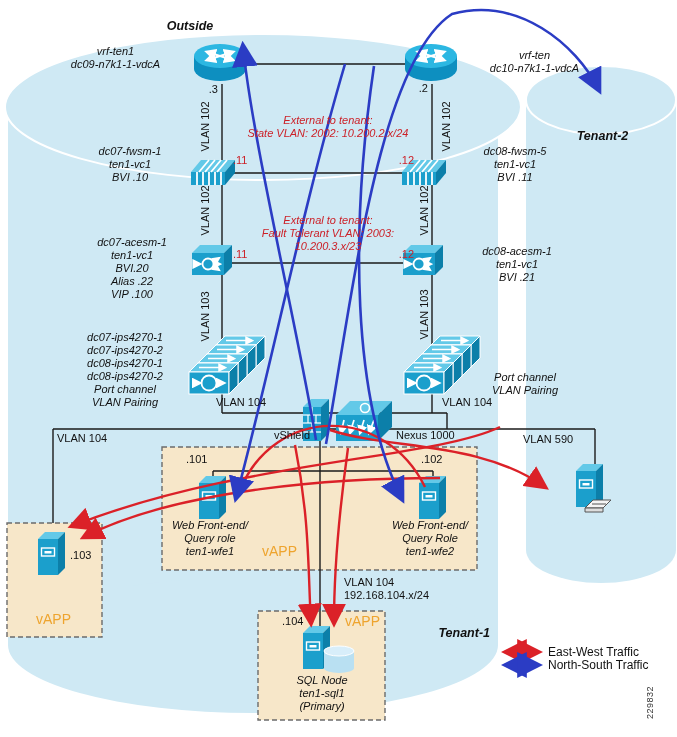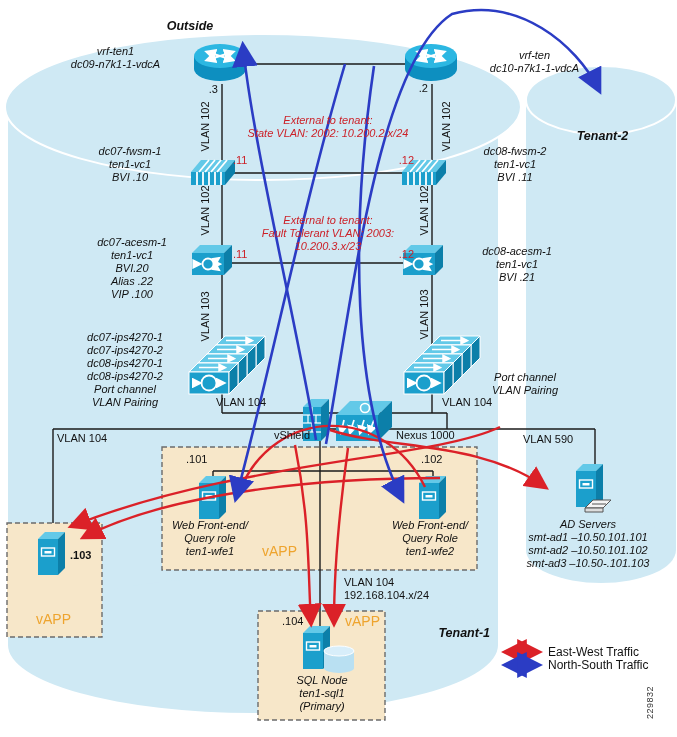--- a/index.html
+++ b/index.html
@@ -238,21 +238,21 @@
   <div>External to tenant:</div>
   <div>State VLAN: 2002: 10.200.2.x/24</div>
 </div>
 
 <div class="t c" style="left:75px;top:145px;width:110px;">
   <div>dc07-fwsm-1</div>
   <div>ten1-vc1</div>
   <div>BVI .10</div>
 </div>
 <div class="t c" style="left:460px;top:145px;width:110px;">
-  <div>dc08-fwsm-2</div>
+  <div>dc08-fwsm-5</div>
   <div>ten1-vc1</div>
   <div>BVI .11</div>
 </div>
 <div class="t red" style="left:233px;top:154px;width:26px;">.11</div>
 <div class="t red r" style="left:388px;top:154px;width:26px;">.12</div>
 
 <div class="t c red" style="left:228px;top:214px;width:200px;">
   <div>External to tenant:</div>
   <div>Fault Tolerant VLAN: 2003:</div>
   <div>10.200.3.x/23</div>
@@ -301,43 +301,37 @@
   <div>Query role</div>
   <div>ten1-wfe1</div>
 </div>
 <div class="t c" style="left:370px;top:519px;width:120px;">
   <div>Web Front-end/</div>
   <div>Query Role</div>
   <div>ten1-wfe2</div>
 </div>
 <div class="t or" style="left:262px;top:545px;width:45px;">vAPP</div>
 
-<div class="t" style="left:70px;top:549px;width:32px;font-weight:bold;">.103</div>
+<div class="t" style="left:70px;top:549px;width:32px;">.103</div>
 <div class="t or" style="left:36px;top:613px;width:40px;">vAPP</div>
 
 <div class="t" style="left:344px;top:576px;width:130px;">
   <div>VLAN 104</div>
   <div>192.168.104.x/24</div>
 </div>
 
 <div class="t" style="left:282px;top:615px;width:32px;">.104</div>
 <div class="t or" style="left:345px;top:615px;width:45px;">vAPP</div>
 <div class="t c" style="left:262px;top:674px;width:120px;">
   <div>SQL Node</div>
   <div>ten1-sql1</div>
   <div>(Primary)</div>
 </div>
 
 <div class="t c b" style="left:410px;top:626px;width:80px;text-align:right;">Tenant-1</div>
 
-<div class="t c" style="left:518px;top:518px;width:140px;">
-  <div>AD Servers</div>
-  <div>smt-ad1 –10.50.101.101</div>
-  <div>smt-ad2 –10.50.101.102</div>
-  <div>smt-ad3 –10.50-.101.103</div>
-</div>
 
 <div class="t lg" style="left:548px;top:645px;width:120px;">East-West Traffic</div>
 <div class="t lg" style="left:548px;top:658px;width:130px;">North-South Traffic</div>
 
 <div class="t fig" style="left:630px;top:696px;width:40px;transform:rotate(-90deg);transform-origin:center;text-align:center;">229832</div>
 
 </div>
 
 </body></html>

